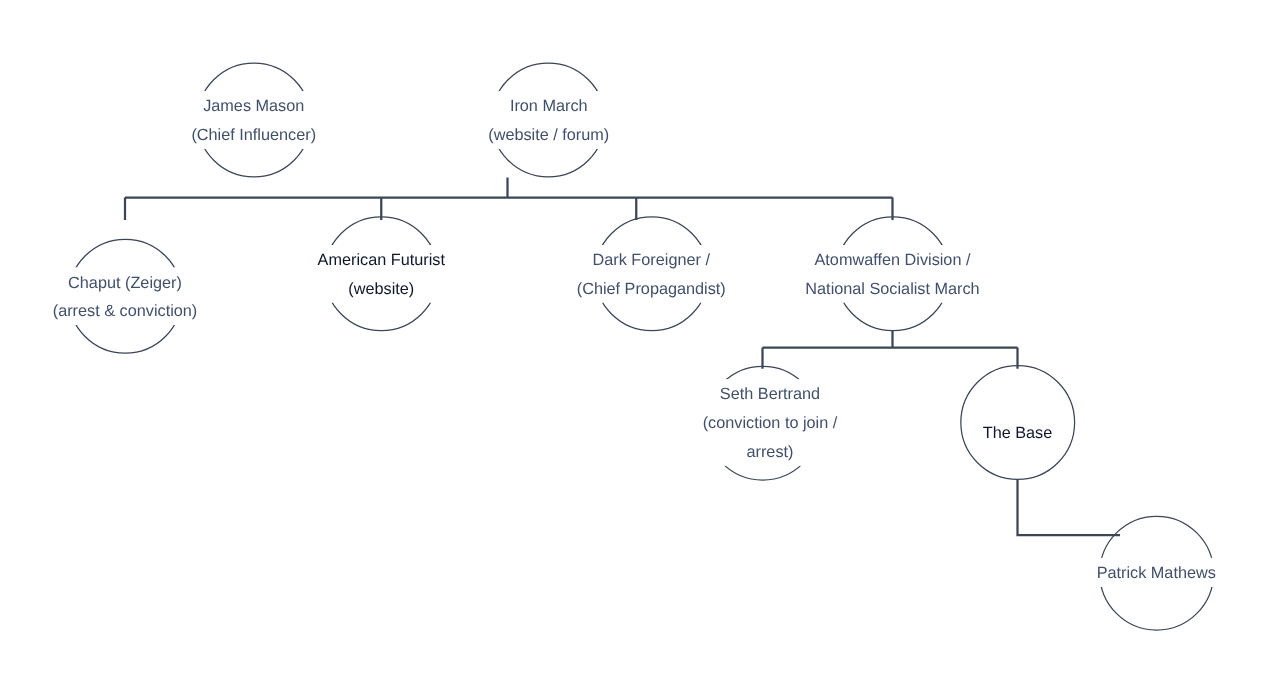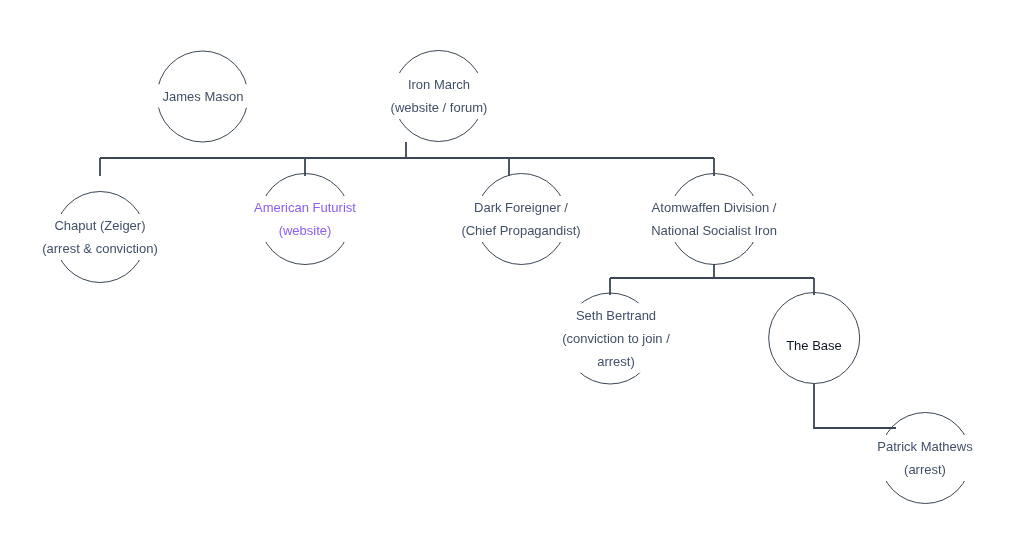--- a/index.html
+++ b/index.html
@@ -71,72 +71,72 @@
       <path d="M 610 278 L 814 278" fill="none" stroke="#3a4656" stroke-width="1.8" stroke-linecap="butt" stroke-linejoin="miter"></path>
       <path d="M 610 278 L 610 295" fill="none" stroke="#3a4656" stroke-width="1.8" stroke-linecap="butt" stroke-linejoin="miter"></path>
       <path d="M 814 278 L 814 295" fill="none" stroke="#3a4656" stroke-width="1.8" stroke-linecap="butt" stroke-linejoin="miter"></path>
       <path d="M 814 384 L 814 428 L 896 428" fill="none" stroke="#3a4656" stroke-width="1.8" stroke-linecap="butt" stroke-linejoin="miter"></path>
     </svg>
   <div id="nodes-layer">
       <div class="node" style="left: 203px; top: 96px;">
         <div class="node-ring" style="width: 92px; height: 92px; border-color: rgb(58, 70, 86);"></div>
         <div class="node-label" style="color: rgb(65, 80, 106);">
           <span class="line">James Mason</span>
+          <span class="line">(Chief Influencer)</span>
         </div>
       </div>
       <div class="node" style="left: 406px; top: 96px; margin-left: 33px;">
         <div class="node-ring" style="width: 92px; height: 92px; border-color: rgb(58, 70, 86);"></div>
         <div class="node-label" style="color: rgb(65, 80, 106);">
           <span class="line">Iron March</span>
           <span class="line">(website / forum)</span>
         </div>
       </div>
       <div class="node" style="left: 100px; top: 237px;">
         <div class="node-ring" style="width: 92px; height: 92px; border-color: rgb(58, 70, 86);"></div>
         <div class="node-label" style="color: rgb(65, 80, 106);">
           <span class="line">Chaput (Zeiger)</span>
           <span class="line">(arrest &amp; conviction)</span>
         </div>
       </div>
       <div class="node" style="left: 305px; top: 219px;">
         <div class="node-ring" style="width: 92px; height: 92px; border-color: rgb(58, 70, 86);"></div>
-        <div class="node-label" style="color: #8b5cf6;">
+        <div class="node-label" style="color: #0f172a;">
           <span class="line">American Futurist</span>
           <span class="line">(website)</span>
         </div>
       </div>
       <div class="node" style="left: 509px; top: 219px; margin-left: 12px;">
         <div class="node-ring" style="width: 92px; height: 92px; border-color: rgb(58, 70, 86);"></div>
         <div class="node-label" style="color: rgb(65, 80, 106);">
           <span class="line">Dark Foreigner /</span>
           <span class="line">(Chief Propagandist)</span>
         </div>
       </div>
       <div class="node" style="left: 714px; top: 219px;">
         <div class="node-ring" style="width: 92px; height: 92px; border-color: rgb(58, 70, 86);"></div>
         <div class="node-label" style="color: rgb(65, 80, 106);">
           <span class="line">Atomwaffen Division /</span>
-          <span class="line">National Socialist Iron</span>
+          <span class="line">National Socialist March</span>
         </div>
       </div>
       <div class="node" style="left: 610px; top: 338px;">
         <div class="node-ring" style="width: 92px; height: 92px; border-color: rgb(58, 70, 86);"></div>
         <div class="node-label" style="color: rgb(65, 80, 106); margin-left: 12px;">
           <span class="line">Seth Bertrand</span>
           <span class="line">(conviction to join /</span>
           <span class="line">arrest)</span>
         </div>
       </div>
       <div class="node" style="left: 814px; top: 338px;">
         <div class="node-ring" style="width: 92px; height: 92px; border-color: rgb(58, 70, 86);"></div>
         <div class="node-label" style="color: #0f172a; margin-top: 15px;">
           <span class="line">The Base</span>
         </div>
       </div>
       <div class="node" style="left: 925px; top: 458px;">
         <div class="node-ring" style="width: 92px; height: 92px; border-color: rgb(58, 70, 86);"></div>
         <div class="node-label" style="color: rgb(65, 80, 106);">
           <span class="line">Patrick Mathews</span>
-          <span class="line">(arrest)</span>
         </div>
       </div>
     </div>
 </div>
 
 </body></html>

